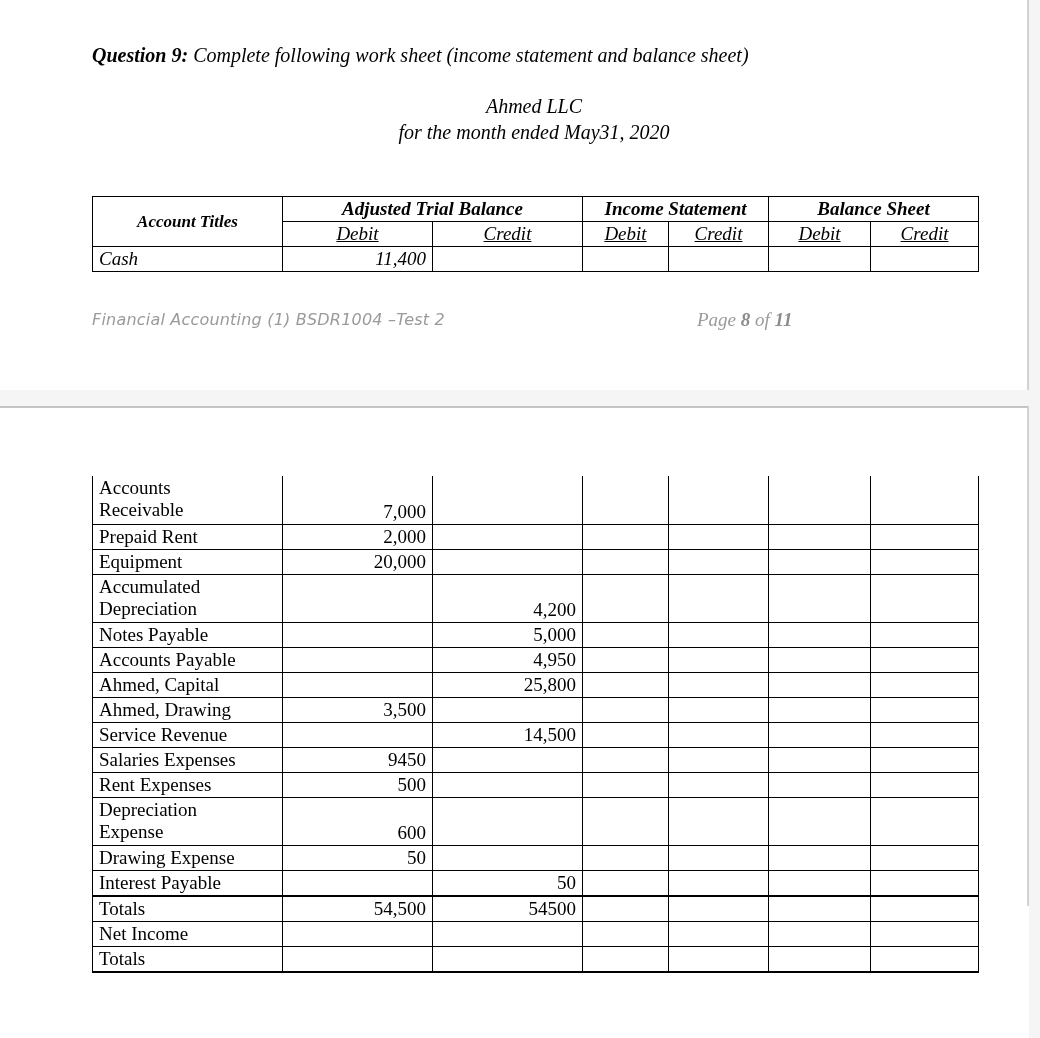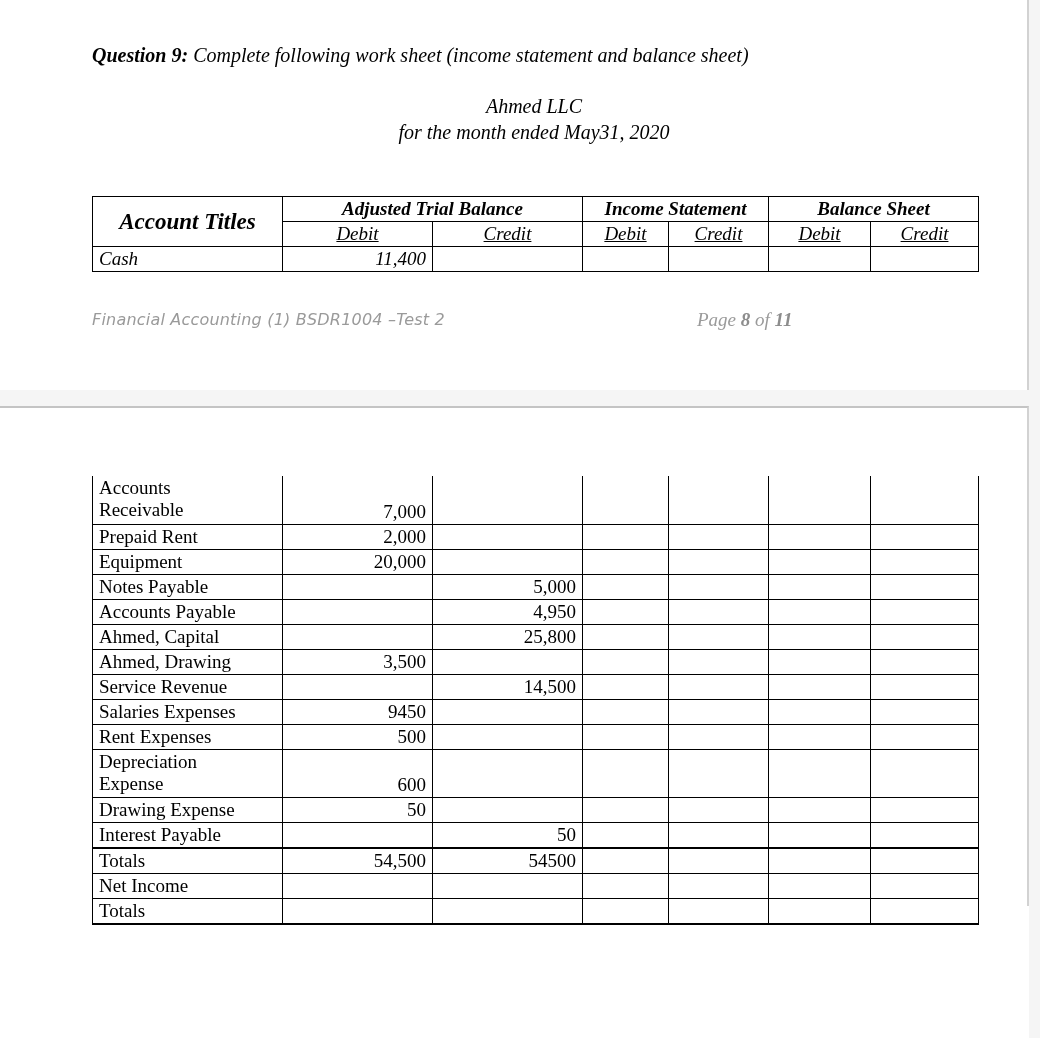--- a/index.html
+++ b/index.html
@@ -116,21 +116,21 @@
   #header-table th.grp {
     font-weight: bold;
     text-align: center;
     font-size: 19px;
     border-bottom: 1px solid #000000;
   }
   #header-table th.acct {
     font-weight: bold;
     text-align: center;
     vertical-align: middle;
-    font-size: 23px;
+    font-size: 17px;
   }
   #header-table th.sub {
     text-align: center;
     font-size: 19px;
   }
 
   #body-table-wrap {
     position: absolute;
     left: 92px;
     top: 474px;
@@ -268,20 +268,29 @@
           <tr>
             <td class="">Equipment</td>
             <td class="num">20,000</td>
             <td class="num"></td>
             <td class="num"></td>
             <td class="num"></td>
             <td class="num"></td>
             <td class="num"></td>
           </tr>
           <tr>
+            <td class="two-line">Accumulated<br>Depreciation</td>
+            <td class="num two-line" style="vertical-align: bottom;"></td>
+            <td class="num two-line" style="vertical-align: bottom;">4,200</td>
+            <td class="num two-line" style="vertical-align: bottom;"></td>
+            <td class="num two-line" style="vertical-align: bottom;"></td>
+            <td class="num two-line" style="vertical-align: bottom;"></td>
+            <td class="num two-line" style="vertical-align: bottom;"></td>
+          </tr>
+          <tr>
             <td class="">Notes Payable</td>
             <td class="num"></td>
             <td class="num">5,000</td>
             <td class="num"></td>
             <td class="num"></td>
             <td class="num"></td>
             <td class="num"></td>
           </tr>
           <tr>
             <td class="">Accounts Payable</td>

